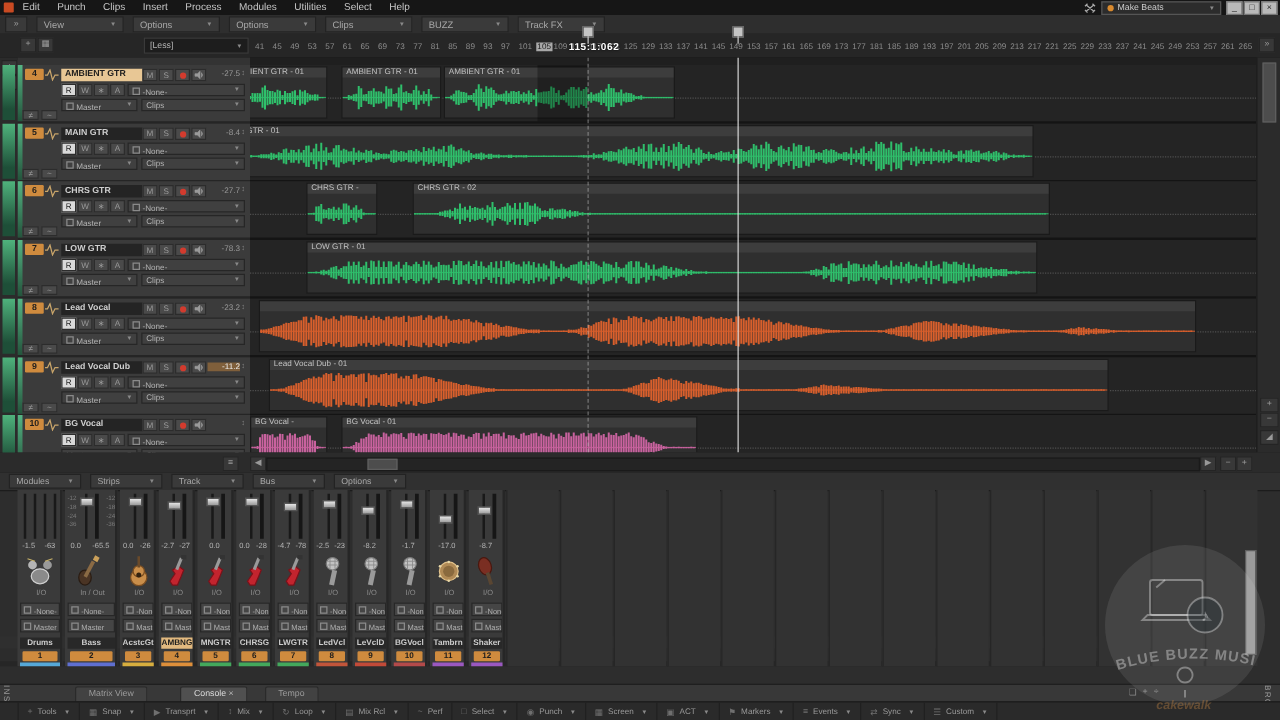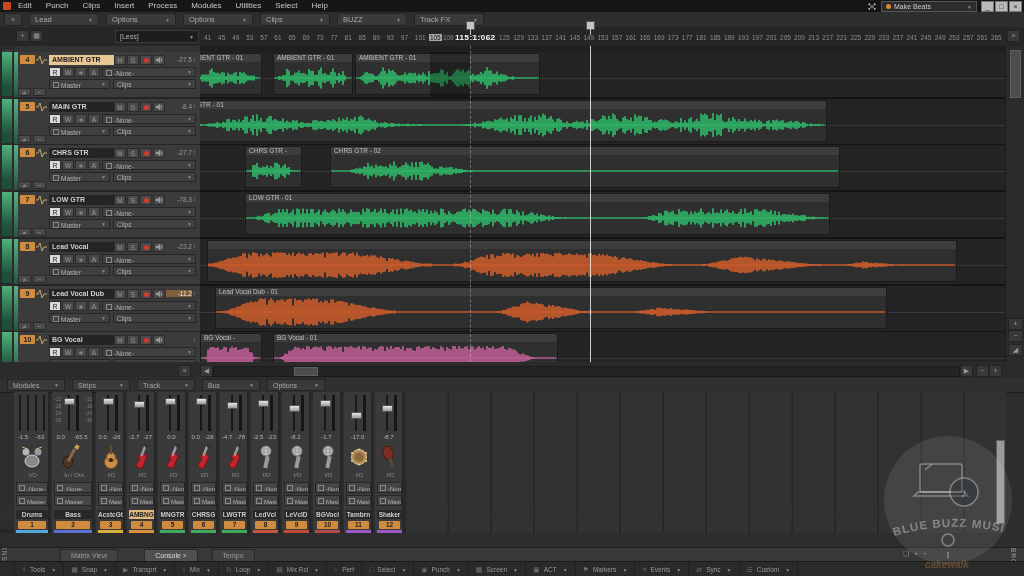--- a/index.html
+++ b/index.html
@@ -139,21 +139,21 @@
           <div class="win-btn">_</div>
           <div class="win-btn">□</div>
           <div class="win-btn">×</div>
         </div>
     </div>
   </div>
 
   <div id="toolbar2">
       <div class="collapse-btn">»</div>
       <div class="tb-btn">
-        <span>Lead</span>
+        <span>View</span>
         <span class="caret">▼</span>
       </div>
       <div class="tb-btn">
         <span>Options</span>
         <span class="caret">▼</span>
       </div>
       <div class="tb-btn">
         <span>Options</span>
         <span class="caret">▼</span>
       </div>

